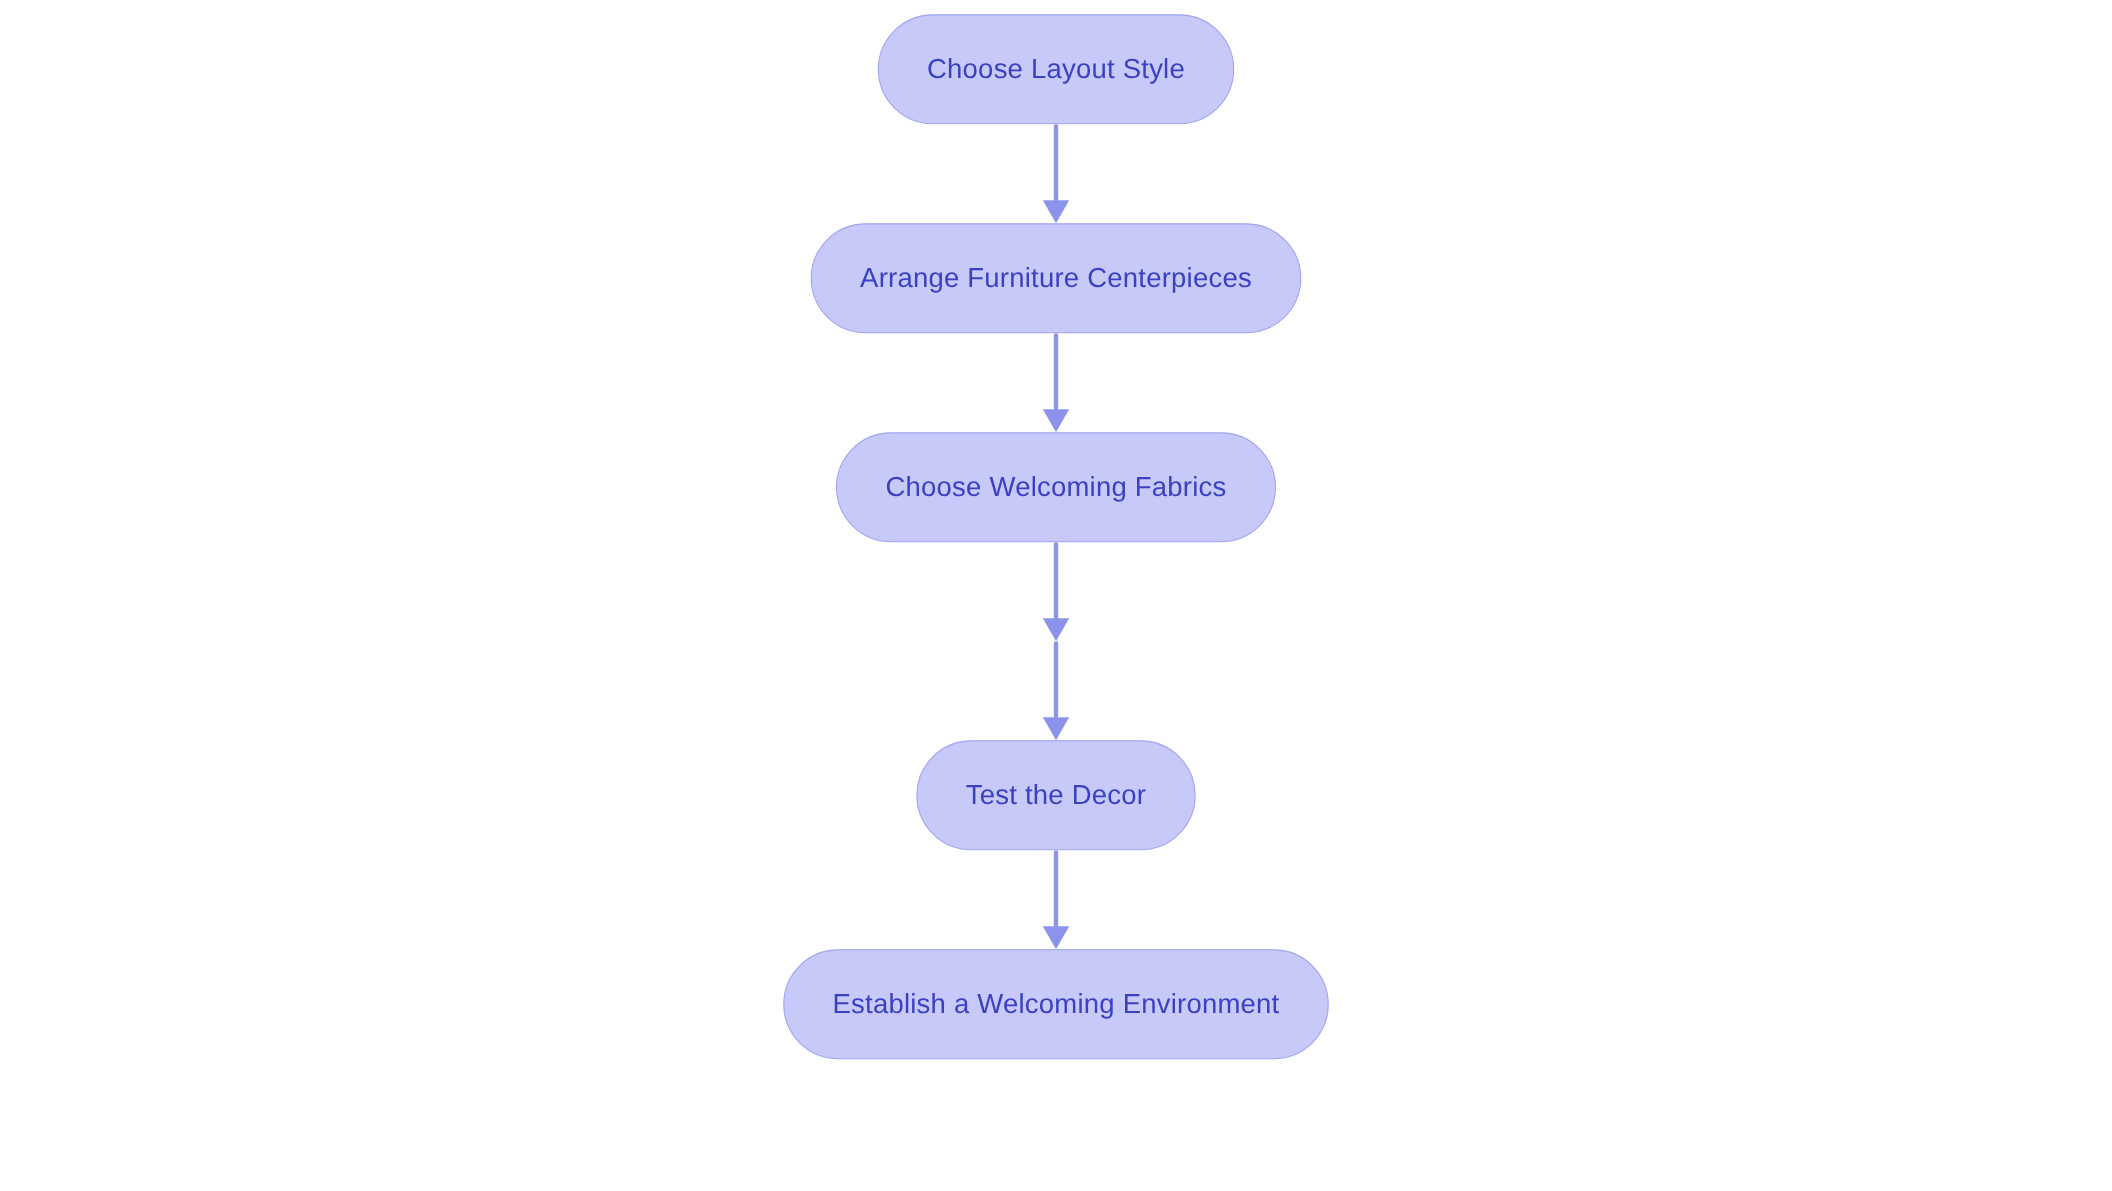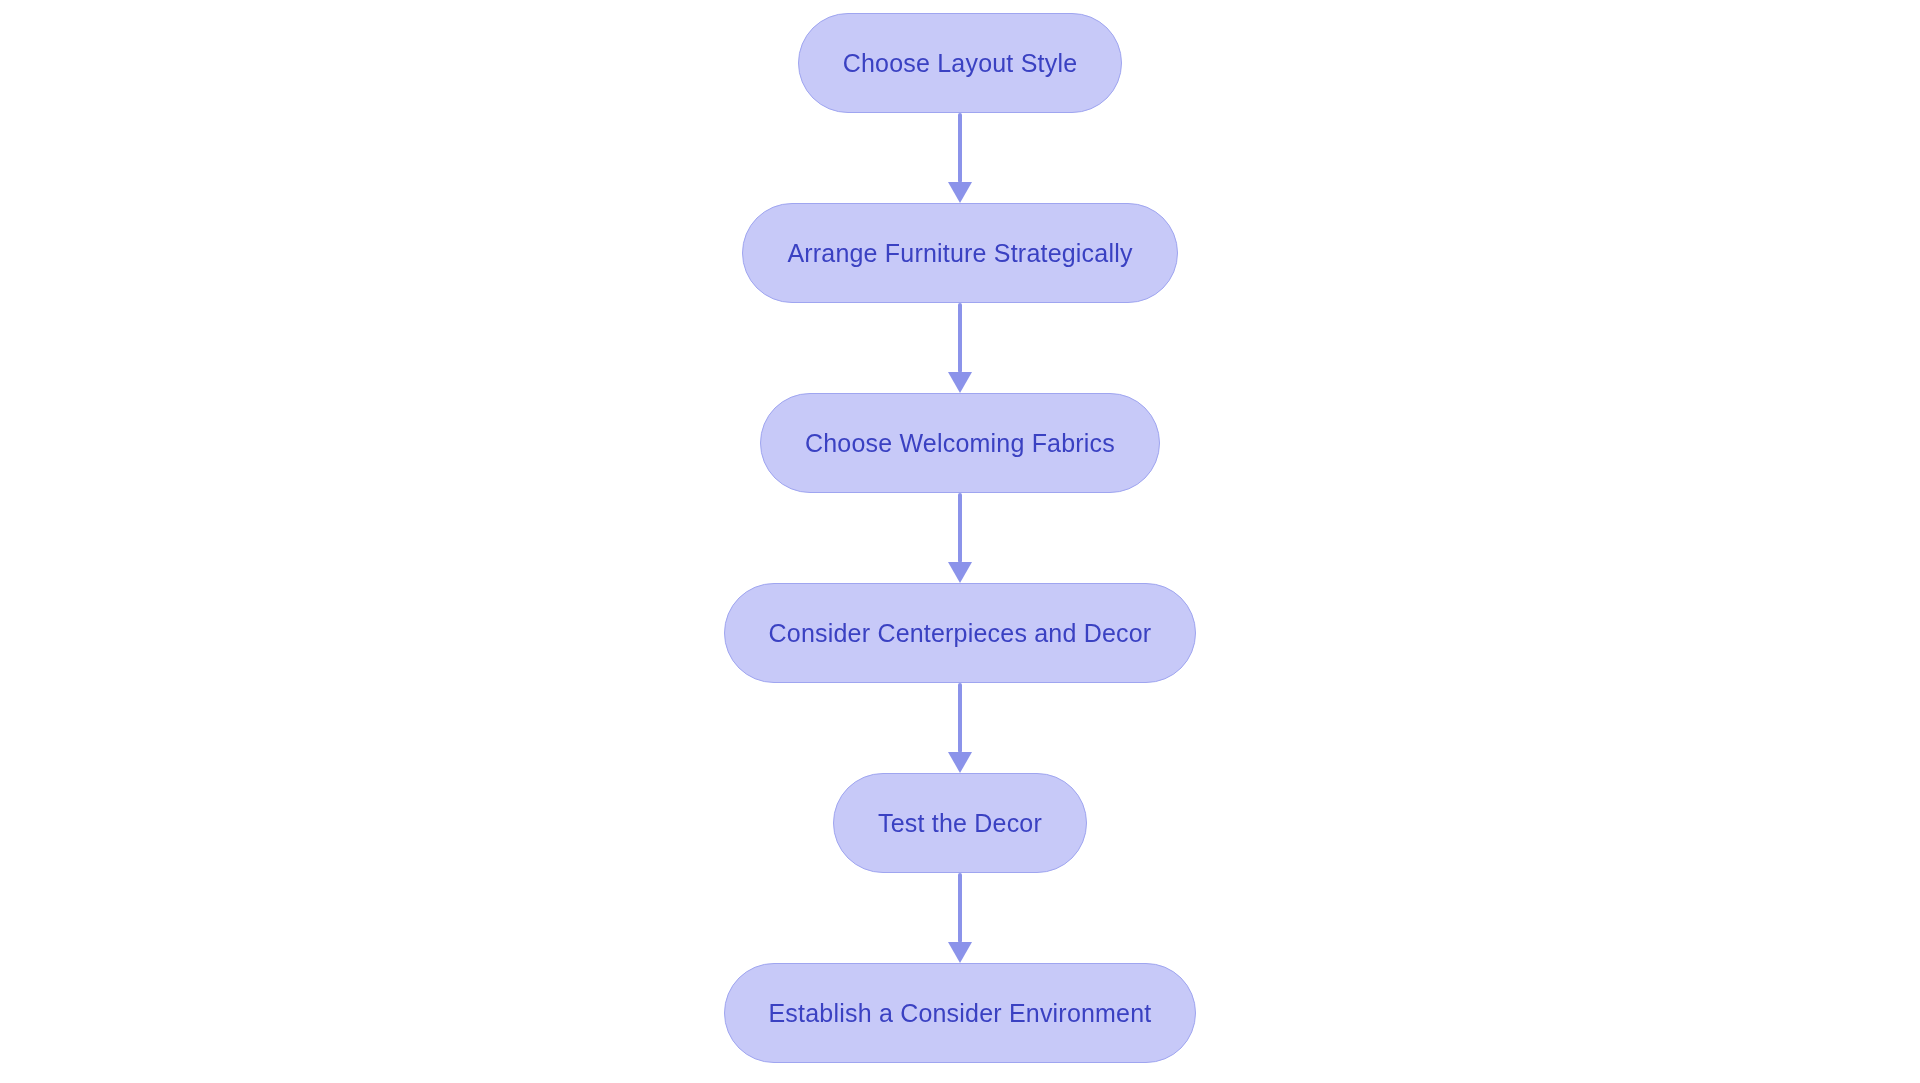--- a/index.html
+++ b/index.html
@@ -76,51 +76,48 @@
   <div class="node">
     <span class="node-label">Choose Layout Style</span>
   </div>
 
   <div class="edge">
     <div class="line"></div>
     <div class="head"></div>
   </div>
 
   <div class="node">
-    <span class="node-label">Arrange Furniture Strategically</span>
+    <span class="node-label">Arrange Furniture Centerpieces</span>
   </div>
 
   <div class="edge">
     <div class="line"></div>
     <div class="head"></div>
   </div>
 
   <div class="node">
     <span class="node-label">Choose Welcoming Fabrics</span>
   </div>
 
   <div class="edge">
     <div class="line"></div>
     <div class="head"></div>
   </div>
 
-  <div class="node">
-    <span class="node-label">Consider Centerpieces and Decor</span>
-  </div>
 
   <div class="edge">
     <div class="line"></div>
     <div class="head"></div>
   </div>
 
   <div class="node">
     <span class="node-label">Test the Decor</span>
   </div>
 
   <div class="edge">
     <div class="line"></div>
     <div class="head"></div>
   </div>
 
   <div class="node">
-    <span class="node-label">Establish a Consider Environment</span>
+    <span class="node-label">Establish a Welcoming Environment</span>
   </div>
 </div>
 
 </body></html>

